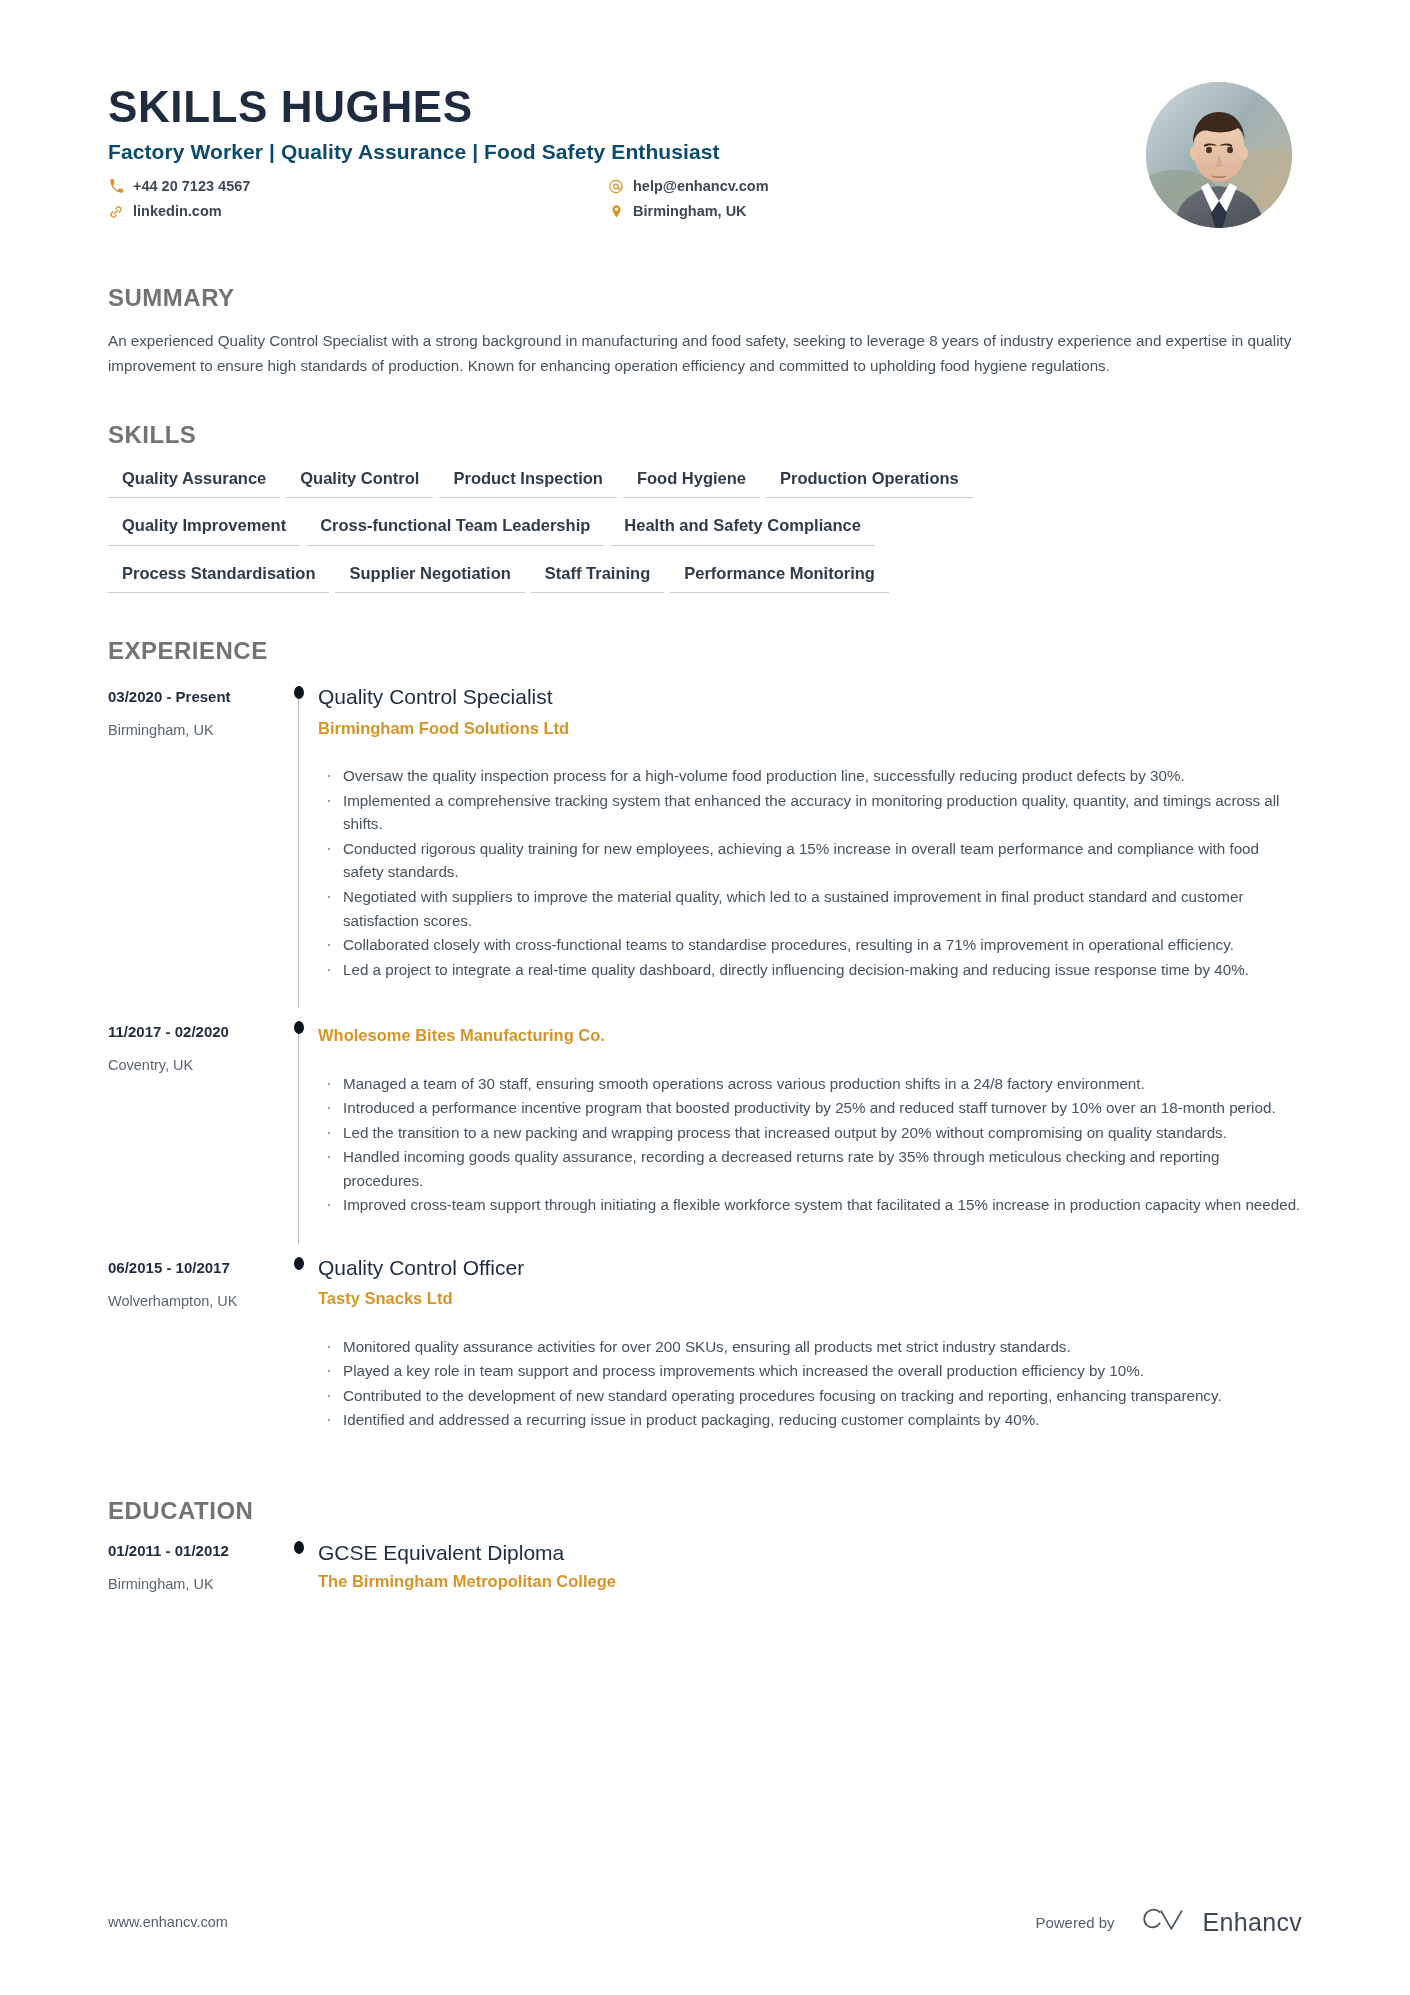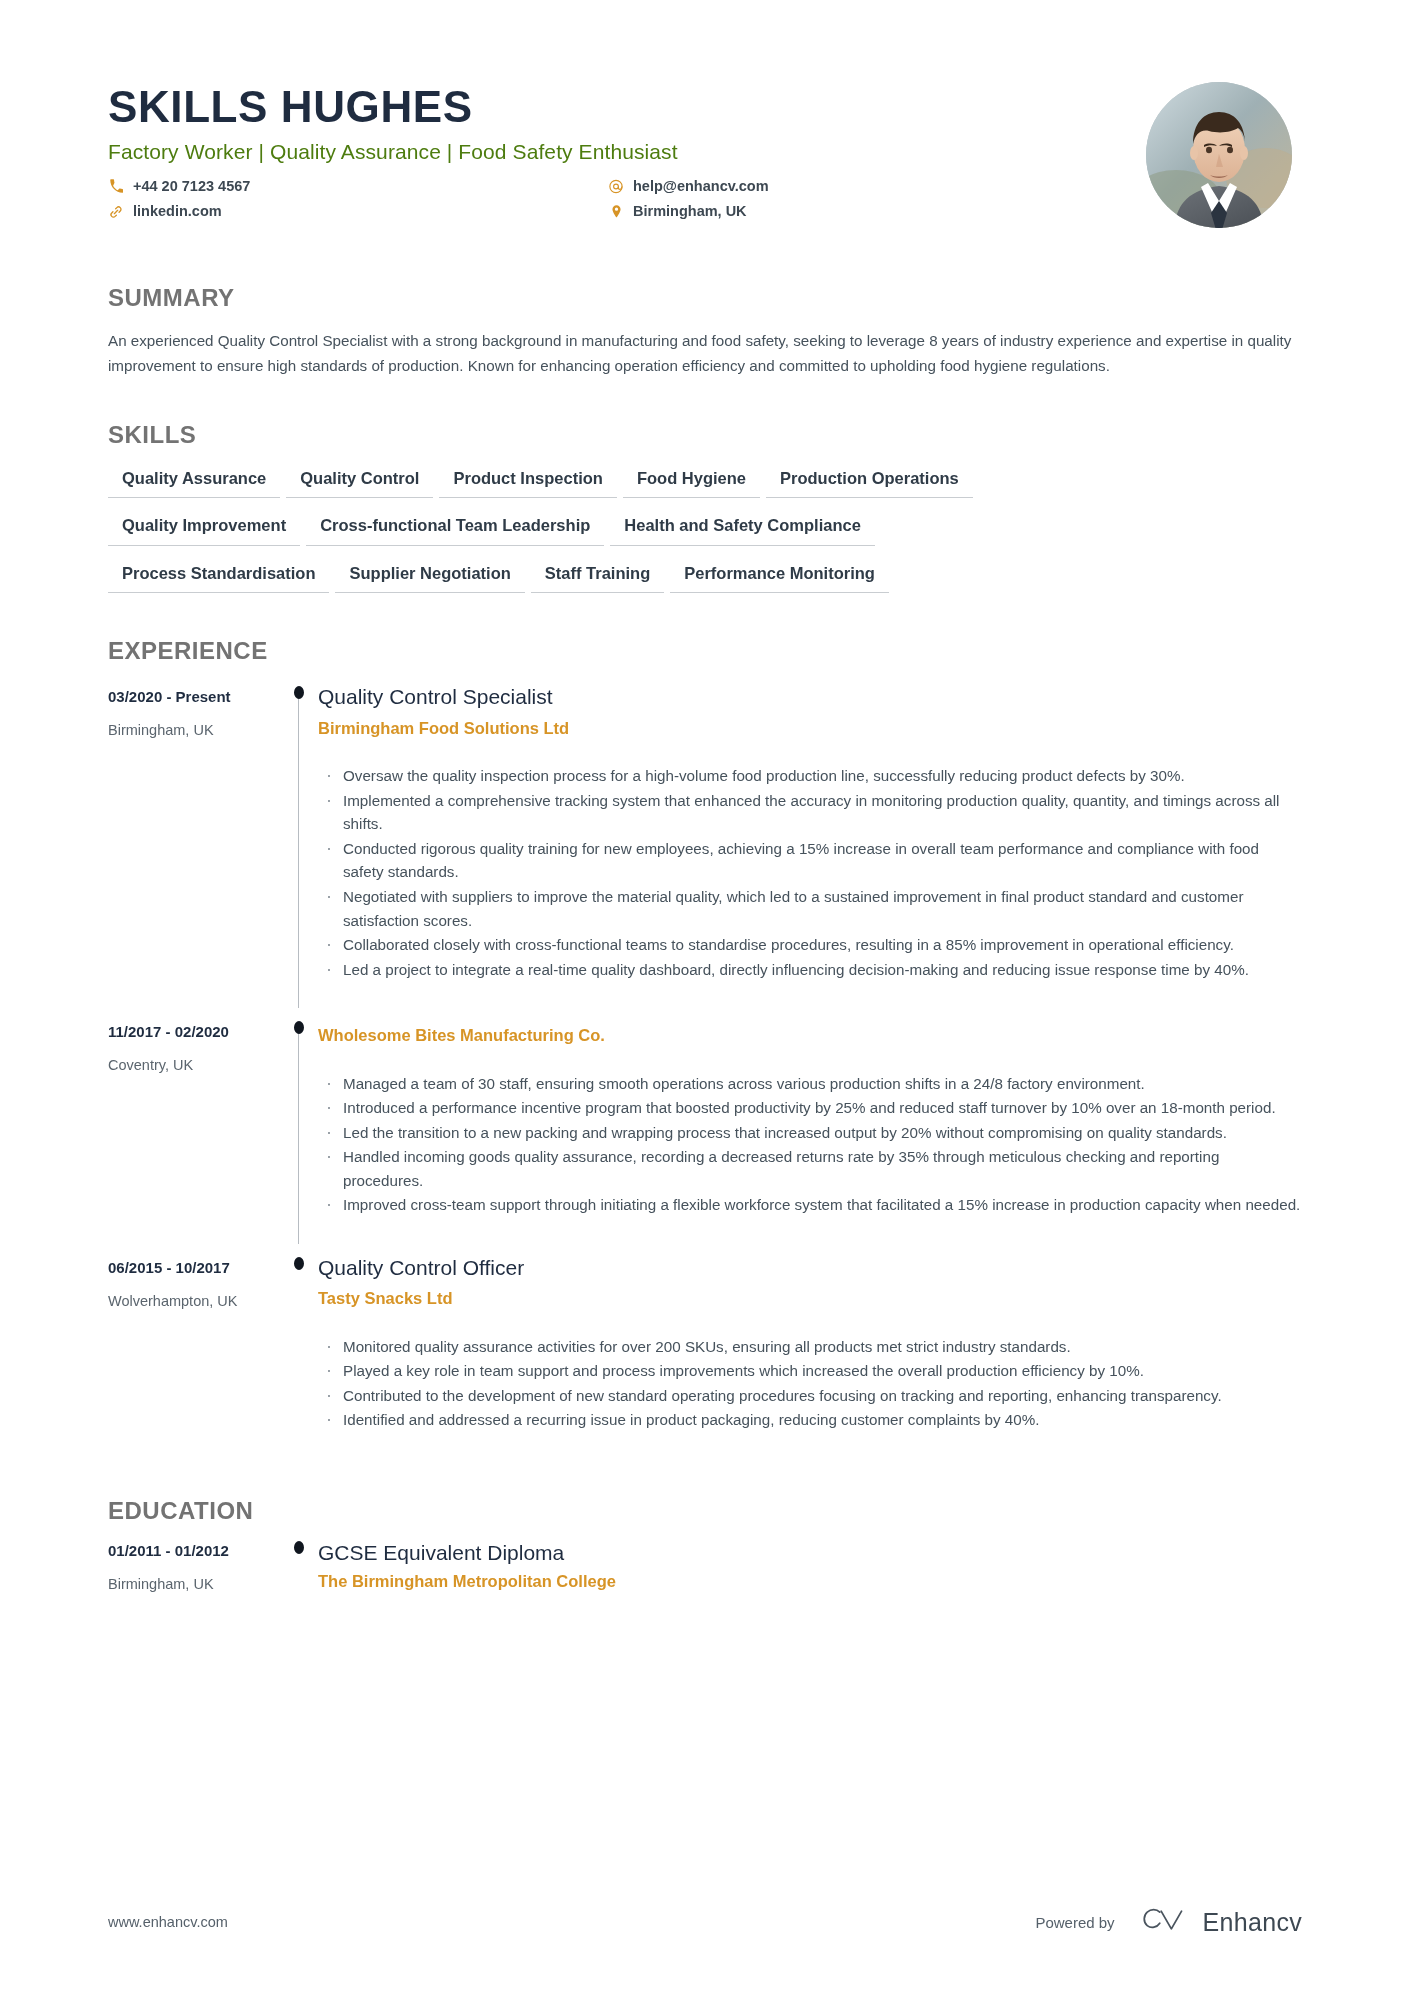--- a/index.html
+++ b/index.html
@@ -31,22 +31,22 @@
     font-size: 44px;
     font-weight: 700;
     letter-spacing: 0.6px;
     color: #1f2c40;
     line-height: 1.05;
     font-family: "Liberation Sans", sans-serif;
   }
   .headline {
     margin-top: 9px;
     font-size: 21px;
-    font-weight: 400;
-    color: #4d7c0f;
+    font-weight: 700;
+    color: #0c4a6e;
     letter-spacing: 0.1px;
     line-height: 1.2;
   }
 
   .contact-grid {
     margin-top: 13px;
     display: grid;
     grid-template-columns: 500px auto;
     row-gap: 6px;
   }
@@ -398,21 +398,21 @@
             <div class="rail-dot"></div>
           </div>
           <div class="entry-main">
             <div class="job-title">Quality Control Specialist</div>
             <div class="job-company">Birmingham Food Solutions Ltd</div>
             <ul class="bullets">
               <li>Oversaw the quality inspection process for a high-volume food production line, successfully reducing product defects by 30%.</li>
               <li>Implemented a comprehensive tracking system that enhanced the accuracy in monitoring production quality, quantity, and timings across all shifts.</li>
               <li>Conducted rigorous quality training for new employees, achieving a 15% increase in overall team performance and compliance with food safety standards.</li>
               <li>Negotiated with suppliers to improve the material quality, which led to a sustained improvement in final product standard and customer satisfaction scores.</li>
-              <li>Collaborated closely with cross-functional teams to standardise procedures, resulting in a 85% improvement in operational efficiency.</li>
+              <li>Collaborated closely with cross-functional teams to standardise procedures, resulting in a 71% improvement in operational efficiency.</li>
               <li>Led a project to integrate a real-time quality dashboard, directly influencing decision-making and reducing issue response time by 40%.</li>
             </ul>
           </div>
         </div>
         <div class="entry">
           <div class="entry-left">
             <div class="entry-date">11/2017 - 02/2020</div>
             <div class="entry-location">Coventry, UK</div>
           </div>
           <div class="entry-rail">

